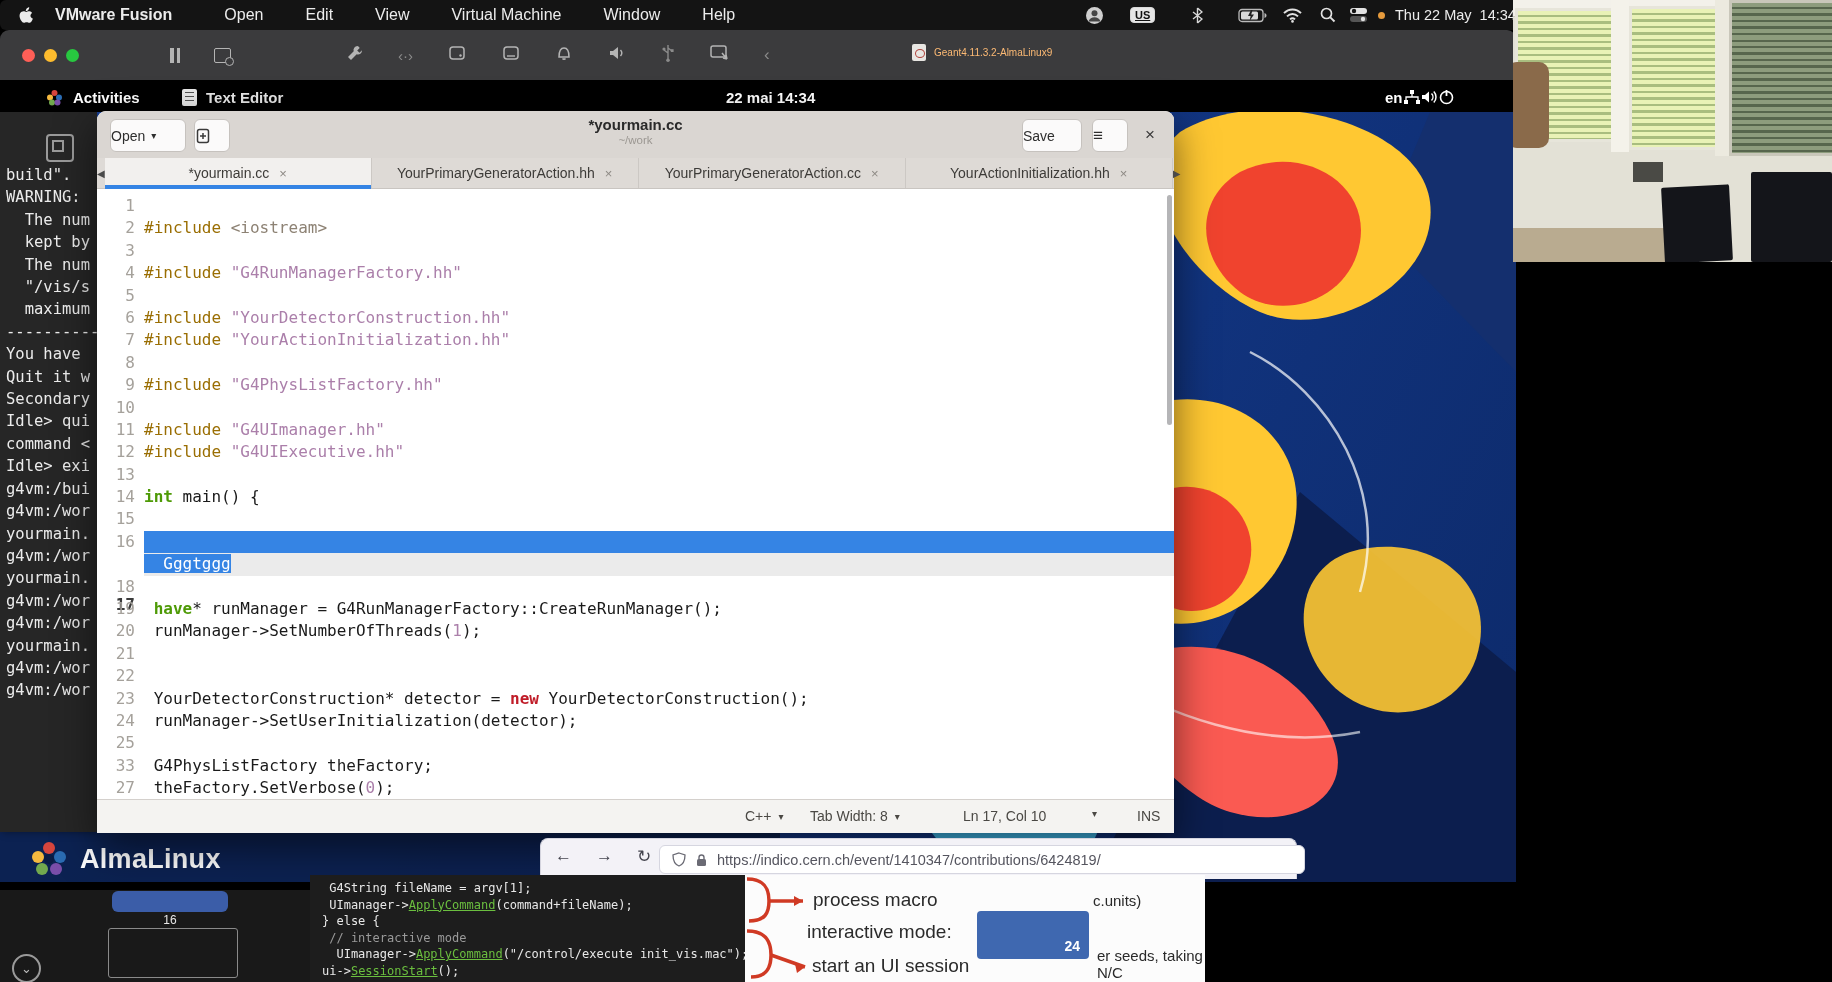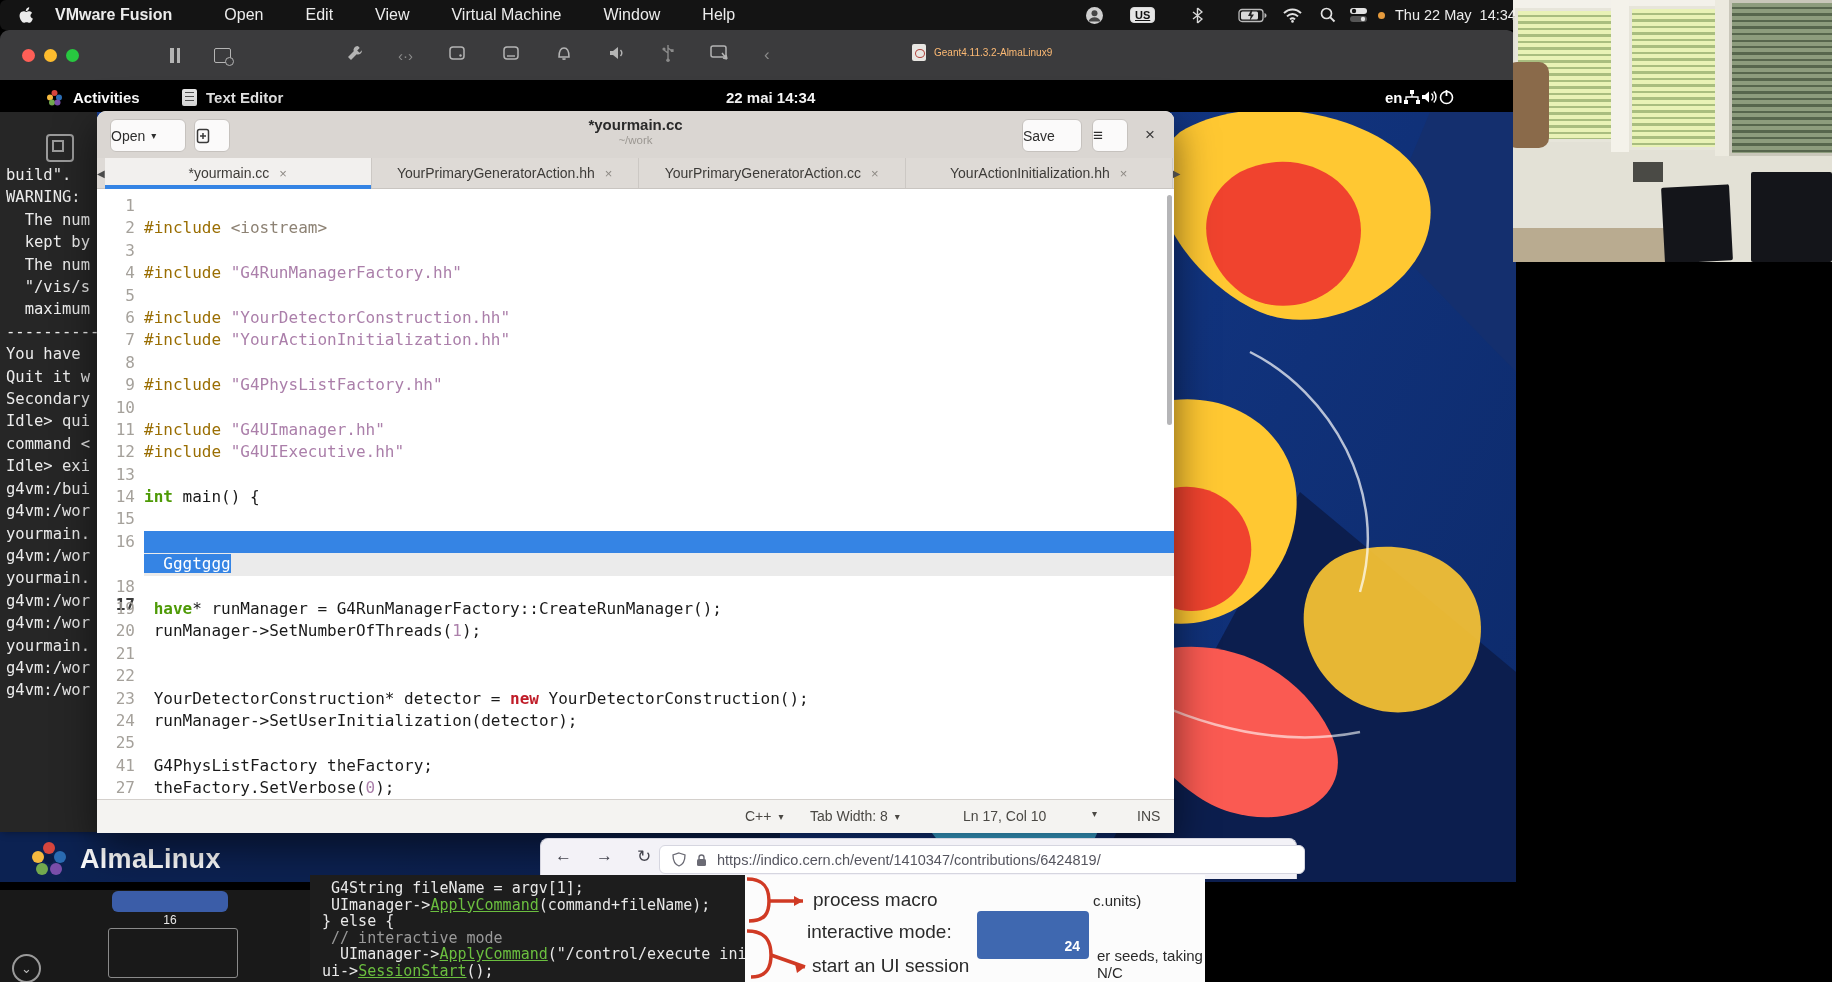--- a/index.html
+++ b/index.html
@@ -113,21 +113,21 @@
             border-radius:6px;display:flex;align-items:center;gap:10px;padding:0 12px;font-size:14.5px;color:#55555f;}
 
   
   .bl-panel{left:0;top:890px;width:310px;height:92px;background:#191919;}
   .bl-blue{position:absolute;left:112px;top:1px;width:116px;height:21px;background:#3b5da8;border-radius:6px;}
   .bl-num{position:absolute;left:112px;top:23px;width:116px;text-align:center;color:#e8e8e8;font-size:12px;}
   .bl-outline{position:absolute;left:108px;top:38px;width:128px;height:48px;border:1px solid #8a8a8a;border-radius:3px;}
   .bl-circle{position:absolute;left:12px;top:64px;width:25px;height:25px;border:2px solid #9a9a9a;border-radius:50%;
              color:#bdbdbd;display:flex;align-items:center;justify-content:center;font-size:13px;}
   .slide-code{left:310px;top:875px;width:435px;height:107px;background:#1d1d1d;overflow:hidden;
-              font-family:"DejaVu Sans Mono",monospace;font-size:15px;line-height:16.6px;color:#e8e8e8;
+              font-family:"DejaVu Sans Mono",monospace;font-size:12px;line-height:16.6px;color:#e8e8e8;
               padding:5px 0 0 12px;box-sizing:border-box;white-space:pre;}
   .sc-w{color:#e8e8e8;} .sc-g{color:#6bbf3f;text-decoration:underline;} .sc-c{color:#9a9a9a;}
   .slide-white{left:745px;top:875px;width:460px;height:107px;background:#fcfcfc;overflow:hidden;}
   .sl-label{position:absolute;font-size:19px;color:#2b2b2b;}
   .frag{position:absolute;font-size:15px;color:#2a2a2a;}
   .blue24{position:absolute;left:232px;top:36px;width:112px;height:48px;background:#3f68b0;border-radius:4px;}
   .blue24 span{position:absolute;right:9px;bottom:5px;color:#fff;font-size:14px;font-weight:bold;}
 
   
   .webcam{left:1513px;top:0;width:319px;height:262px;background:#e3e1d6;overflow:hidden;}
@@ -488,21 +488,21 @@
           </div>
           <div class="crow">
             <span class="ln">24</span>
             <span class="ltext"><span class="seg-pl"> runManager-&gt;SetUserInitialization(detector);</span></span>
           </div>
           <div class="crow">
             <span class="ln">25</span>
             <span class="ltext"></span>
           </div>
           <div class="crow">
-            <span class="ln">41</span>
+            <span class="ln">33</span>
             <span class="ltext"><span class="seg-pl"> G4PhysListFactory theFactory;</span></span>
           </div>
           <div class="crow">
             <span class="ln">27</span>
             <span class="ltext"><span class="seg-pl"> theFactory.SetVerbose(</span><span class="seg-num">0</span><span class="seg-pl">);</span></span>
           </div>
         </div>
     </div>
     <div class="scrollthumb"></div>
 

